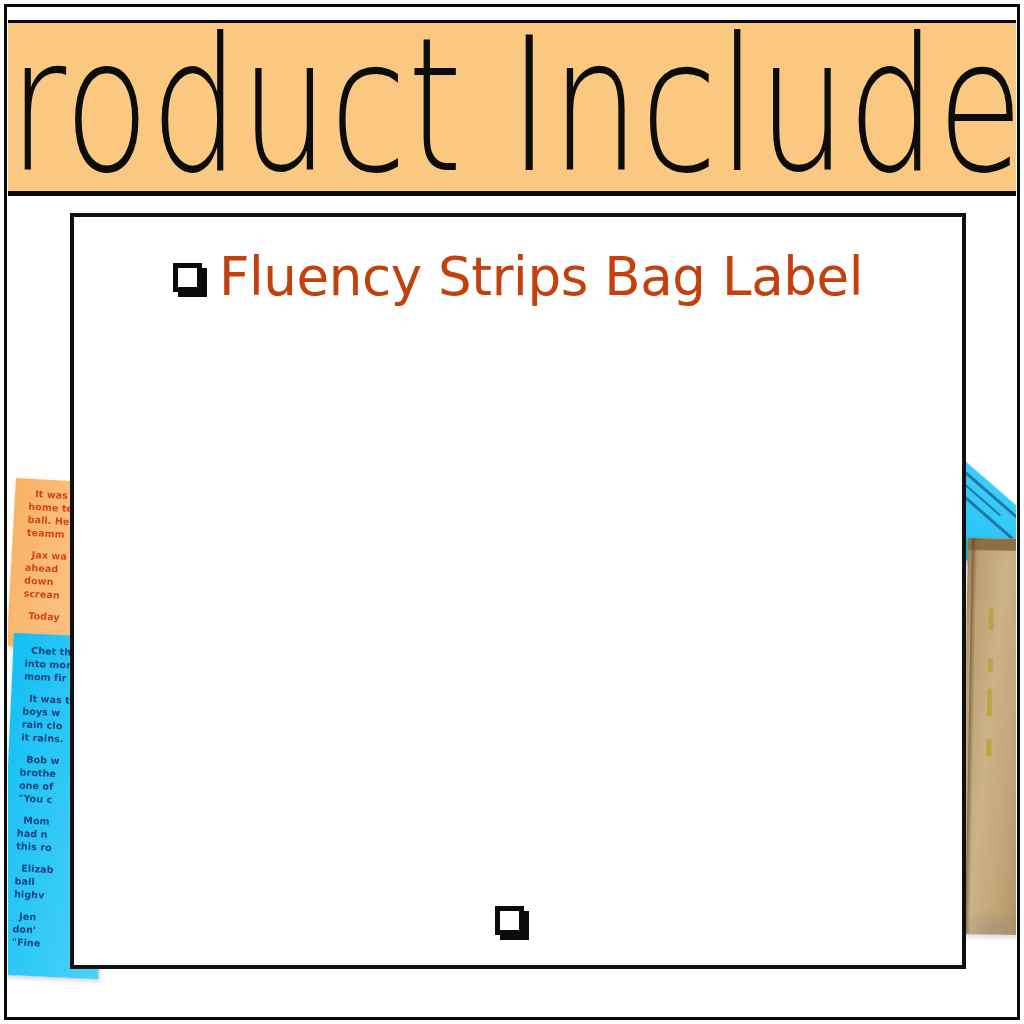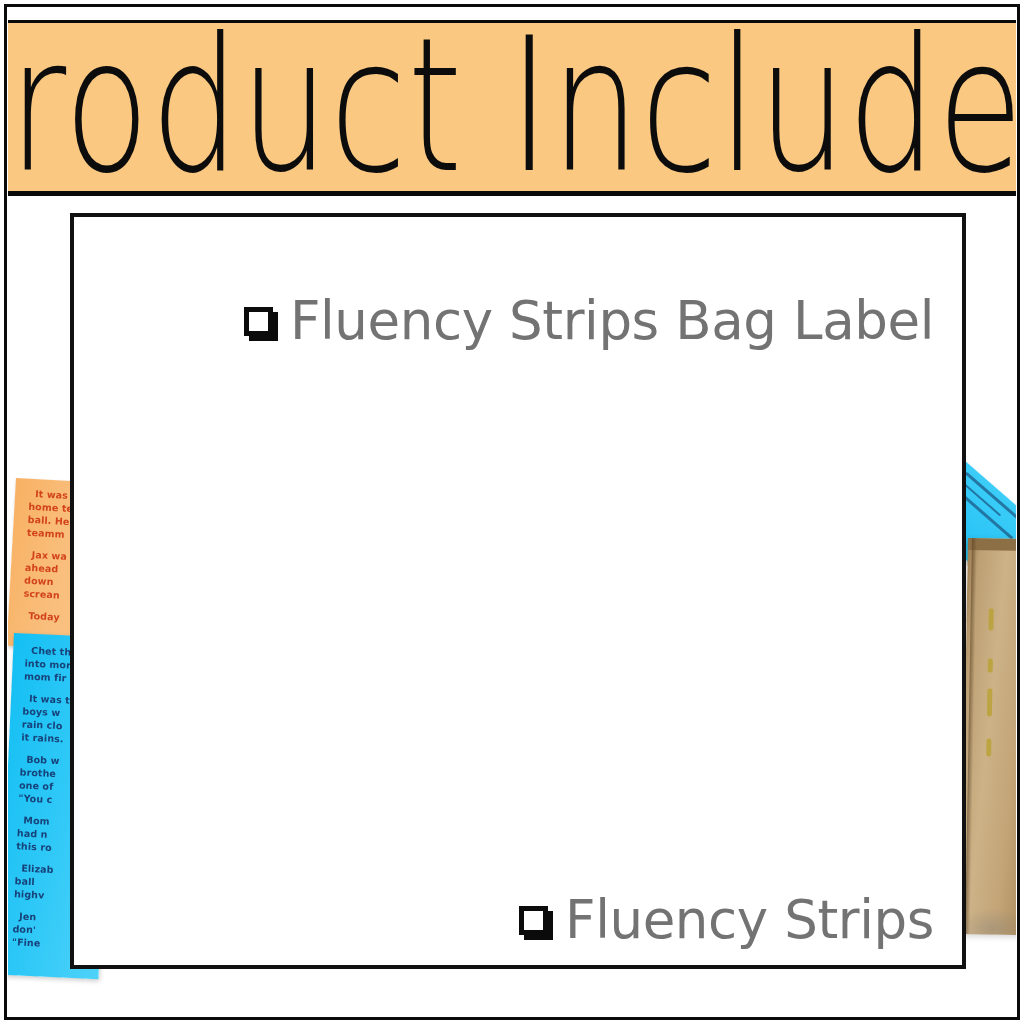--- a/index.html
+++ b/index.html
@@ -222,29 +222,28 @@
     list-style: none;
     margin: 0;
     padding: 0;
     display: flex;
     flex-direction: column;
     justify-content: space-between;
     height: 100%;
   }
   .include-item {
     display: block;
-    text-align: right;
+    text-align: center;
     font-family: "DejaVu Sans", sans-serif;
     font-weight: 400;
     font-size: 53px;
     line-height: 1.12;
-    color: #737373;
+    color: #c2410c;
     letter-spacing: -0.4px;
     padding: 0 4px;
-    margin-top: 44px;
   }
   .include-item .checkbox-icon {
     display: inline-block;
     position: relative;
     width: 34px;
     height: 34px;
     vertical-align: -2px;
     margin-right: 12px;
   }
   .include-item .checkbox-icon::before {
@@ -343,21 +342,21 @@
   </div>
 
   <div class="content-box">
     <ul class="includes-list">
 
       <li class="include-item">
         <span class="checkbox-icon"></span><span class="label-text">Fluency Strips Bag Label</span>
       </li>
 
       <li class="include-item">
-        <span class="checkbox-icon"></span><span class="label-text">Fluency Strips</span>
+        <span class="checkbox-icon"></span>
       </li>
 
 
 
     </ul>
   </div>
 
   <div class="outer-frame"></div>
 </div>
 

